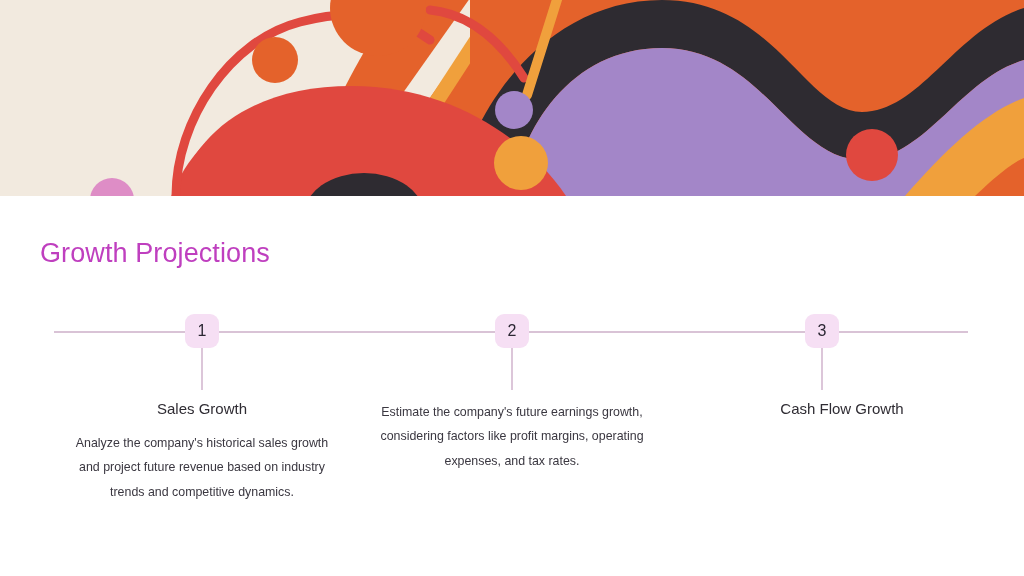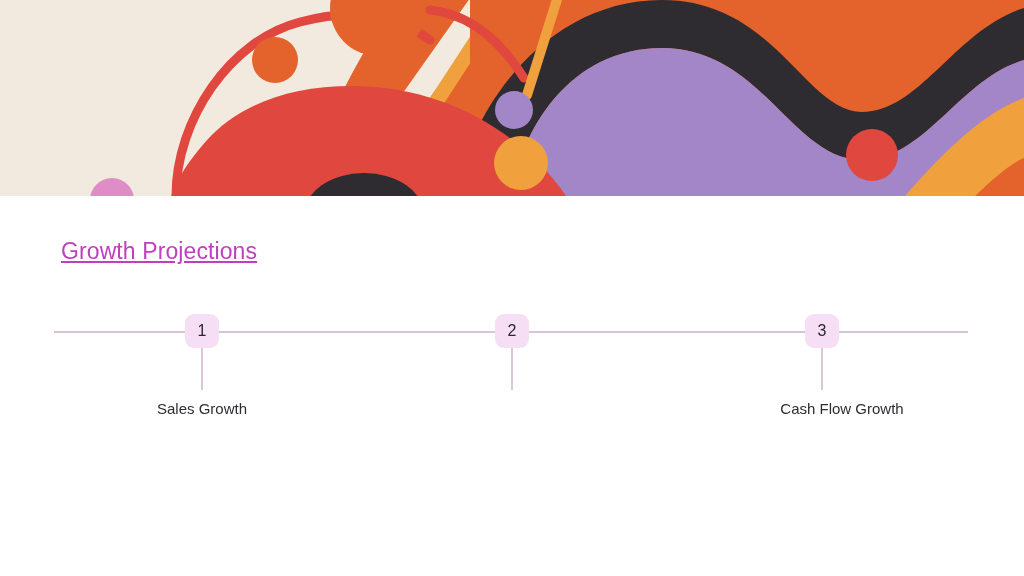--- a/index.html
+++ b/index.html
@@ -44,28 +44,27 @@
     position: absolute;
     left: 0;
     top: 196px;
     width: 1024px;
     height: 380px;
     background: #ffffff;
   }
 
   .page-title {
     position: absolute;
-    left: 61px;
+    left: 40px;
     top: 42px;
-    font-size: 23px;
+    font-size: 27px;
     font-weight: 400;
     letter-spacing: 0.1px;
     color: #bf3fbf;
     white-space: nowrap;
-    text-decoration: underline;
   }
 
   
   .timeline {
     position: absolute;
     left: 0;
     top: 0;
     width: 1024px;
     height: 380px;
   }
@@ -203,23 +202,25 @@
         <div class="node-stem"></div>
       </div>
 
       <div class="tl-node" style="left:822px;">
         <div class="node-box">3</div>
         <div class="node-stem"></div>
       </div>
 
       <div class="col" style="left:52px;text-align:center;">
         <div class="col-title">Sales Growth</div>
+        <div class="col-desc">Analyze the company's historical sales growth and project future revenue based on industry trends and competitive dynamics.</div>
       </div>
 
       <div class="col" style="left:362px;">
+        <div class="col-desc">Estimate the company's future earnings growth, considering factors like profit margins, operating expenses, and tax rates.</div>
       </div>
 
       <div class="col" style="left:692px;">
         <div class="col-title">Cash Flow Growth</div>
       </div>
 
     </div>
   </div>
 </div>
 

